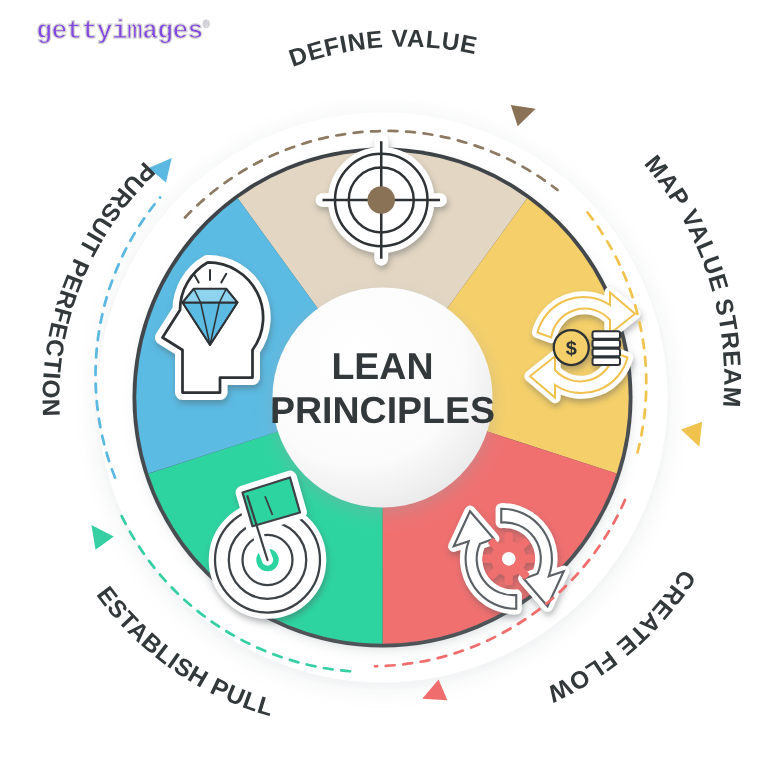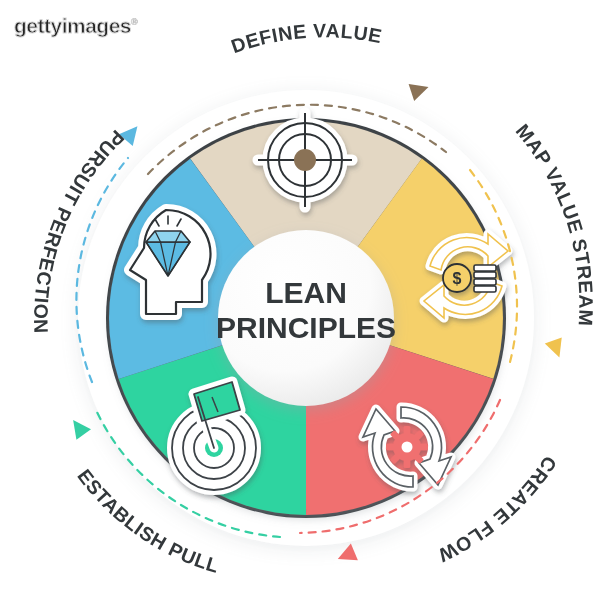--- a/index.html
+++ b/index.html
@@ -1,21 +1,21 @@
 <!DOCTYPE html>
 <html><head>
 <meta charset="utf-8">
 <style>
   html,body{margin:0;padding:0;background:#ffffff;}
   body{width:612px;height:612px;overflow:hidden;
        font-family:"Liberation Sans", sans-serif;}
   #stage{position:relative;width:612px;height:612px;background:#fff;}
   #wheel{position:absolute;left:0;top:0;width:612px;height:612px;}
-  .wm{position:absolute;left:14px;top:14px;font-family:Liberation Sans, sans-serif;
-      font-size:21px;font-weight:700;color:#000000;letter-spacing:-0.5px;
+  .wm{position:absolute;left:29px;top:14px;font-family:Liberation Mono, monospace;
+      font-size:21px;font-weight:700;color:#6d28d9;letter-spacing:-0.5px;
       -webkit-text-stroke:1px #d0d0d0;opacity:.85;user-select:none;}
   .wm sup{font-size:9px;vertical-align:super;-webkit-text-stroke:.6px #d0d0d0;}
   .ctr-t1{font-family:"Liberation Sans",sans-serif;font-weight:700;fill:#33383b;}
 </style>
 </head>
 <body>
 
 <div id="stage">
 
   <div class="wm">

